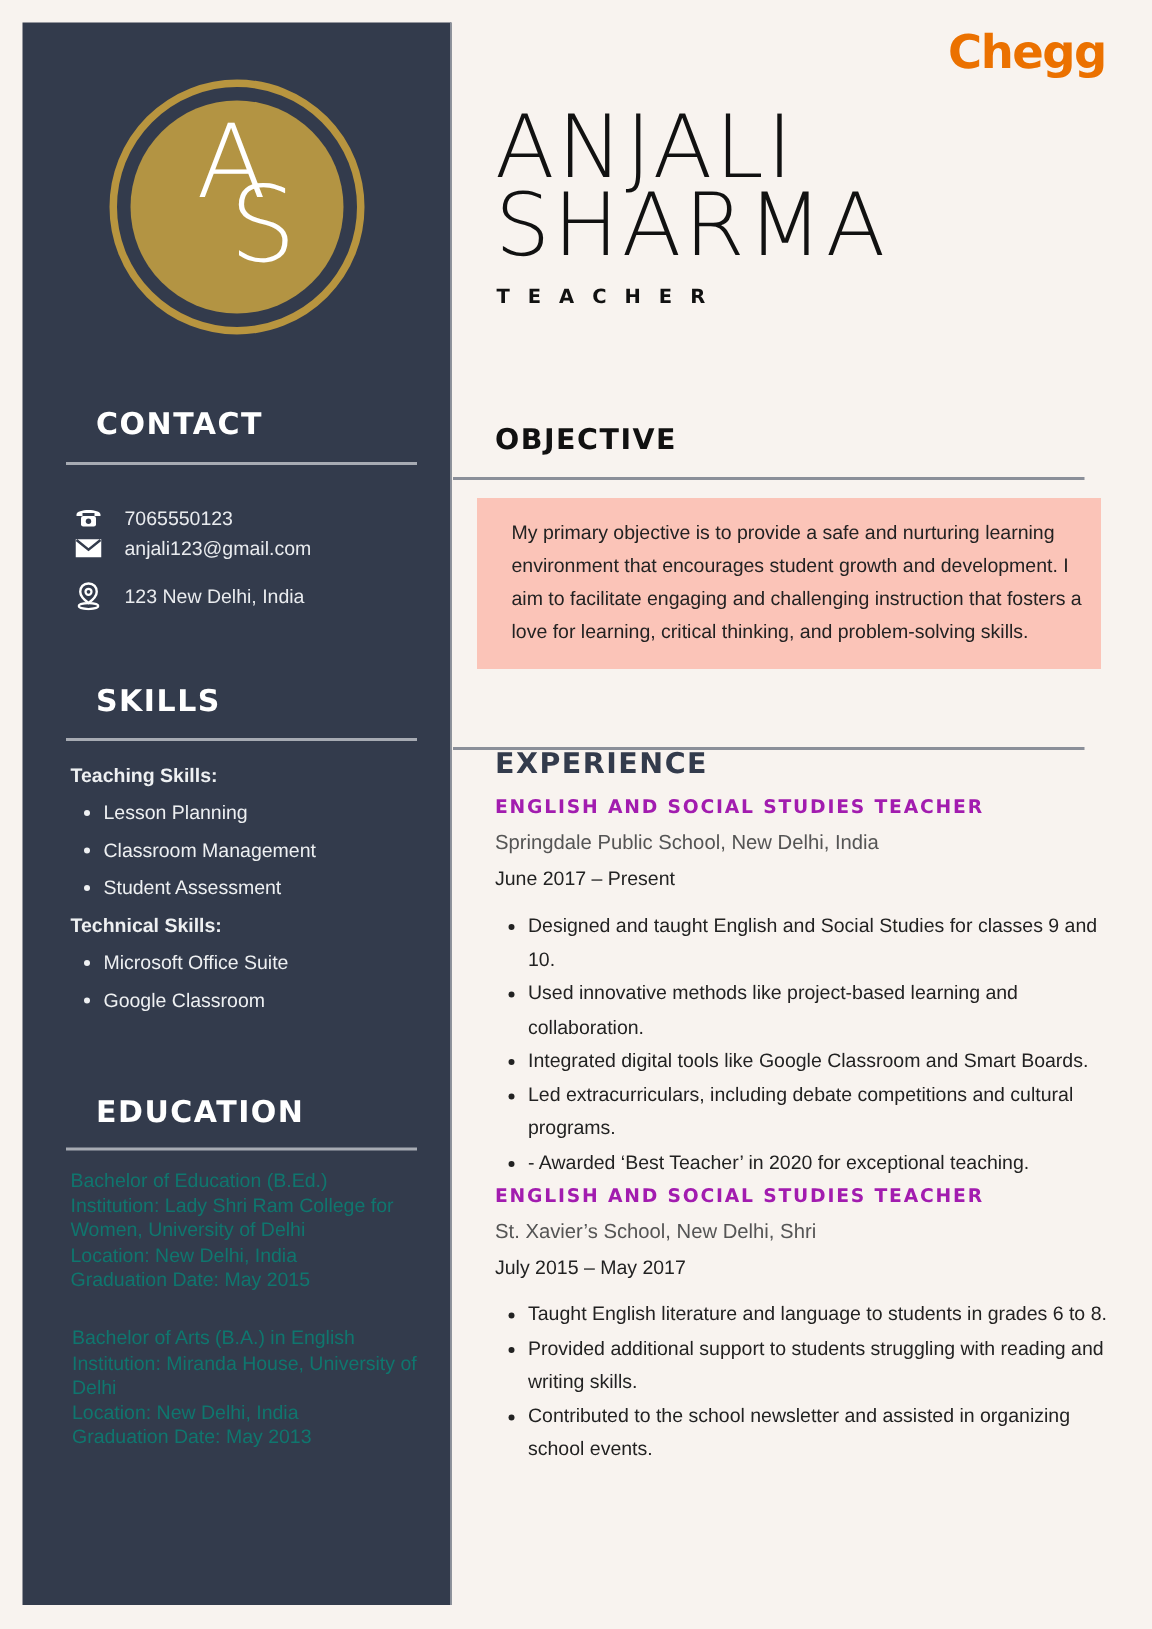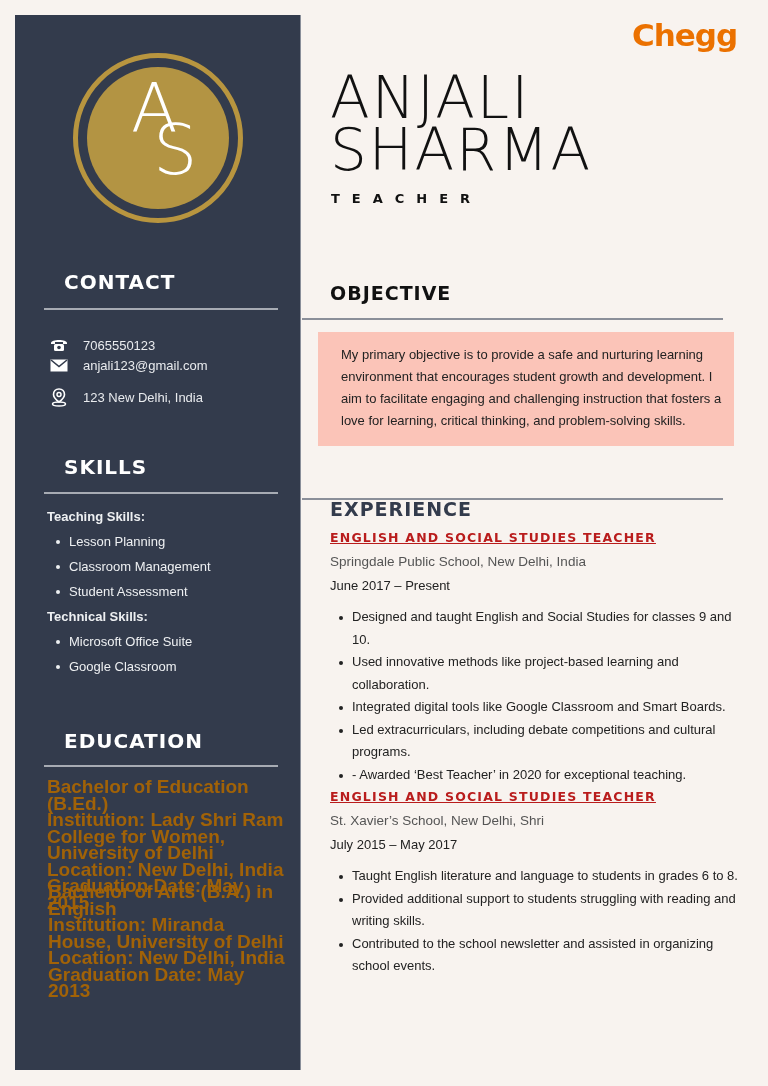--- a/index.html
+++ b/index.html
@@ -17,34 +17,34 @@
   .side-rule { position: absolute; left: 44px; width: 234px; height: 2px; background: #a7abb3; }
 
   .contact-row { position: absolute; left: 49px; display: flex; align-items: center; color: #e9ebee; font-size: 13px; }
   .contact-row .ic { width: 20px; height: 18px; margin-right: 14px; display: flex; align-items: center; justify-content: center; }
 
   .skills-block { position: absolute; left: 47px; top: 508px; width: 240px; color: #eef0f2; font-size: 13px; }
   .skill-cat { font-weight: bold; height: 25px; line-height: 18px; }
   .skill-item { height: 25px; line-height: 17px; padding-left: 22px; position: relative; }
   .skill-item::before { content: ""; position: absolute; left: 9px; top: 7px; width: 4px; height: 4px; border-radius: 50%; background: #eef0f2; }
 
-  .edu { position: absolute; left: 47px; width: 240px; color: #a16207; font-size: 19px; line-height: 16.5px; font-weight: bold; }
+  .edu { position: absolute; left: 47px; width: 240px; color: #0f766e; font-size: 13px; line-height: 16.5px; }
 
   .chegg { position: absolute; left: 632px; top: 17px; color: #eb7100; font-family: "DejaVu Sans", sans-serif; font-weight: bold; font-size: 31px; letter-spacing: -1px; }
 
   .name { position: absolute; left: 330px; top: 72px; font-family: "DejaVu Sans", sans-serif; font-weight: 200; font-size: 58px; line-height: 52px; color: #111; letter-spacing: 2px; }
   .title { position: absolute; left: 331px; top: 191px; font-family: "DejaVu Sans", sans-serif; font-weight: bold; font-size: 13px; letter-spacing: 12px; color: #111; }
 
   .main-h { position: absolute; left: 330px; font-family: "DejaVu Sans", sans-serif; font-weight: bold; font-size: 19px; letter-spacing: 1px; }
   .main-rule { position: absolute; left: 302px; width: 421px; height: 2px; background: #8b8f99; }
 
   .objective-box { position: absolute; left: 318px; top: 332px; width: 416px; height: 114px; background: #fbc4b8; padding: 12px 6px 0 23px; font-size: 13px; line-height: 22px; color: #222; }
 
   .job { position: absolute; left: 330px; width: 420px; }
-  .job-title { font-family: "DejaVu Sans", sans-serif; font-weight: bold; font-size: 12.5px; letter-spacing: 1.2px; color: #b91c1c; height: 24px; line-height: 16px; text-decoration: underline; }
+  .job-title { font-family: "DejaVu Sans", sans-serif; font-weight: bold; font-size: 12.5px; letter-spacing: 1.2px; color: #a21caf; height: 24px; line-height: 16px; }
   .job-place { font-size: 13.5px; color: #555; height: 24px; line-height: 16px; }
   .job-date { font-size: 13px; color: #222; height: 28px; line-height: 16px; }
   .job ul { list-style: none; }
   .job li { font-size: 13px; line-height: 22.5px; padding-left: 22px; position: relative; color: #222; }
   .job li::before { content: ""; position: absolute; left: 9px; top: 10px; width: 4px; height: 4px; border-radius: 50%; background: #222; }
 </style>
 </head>
 <body>
 
 <div class="sidebar"></div>

